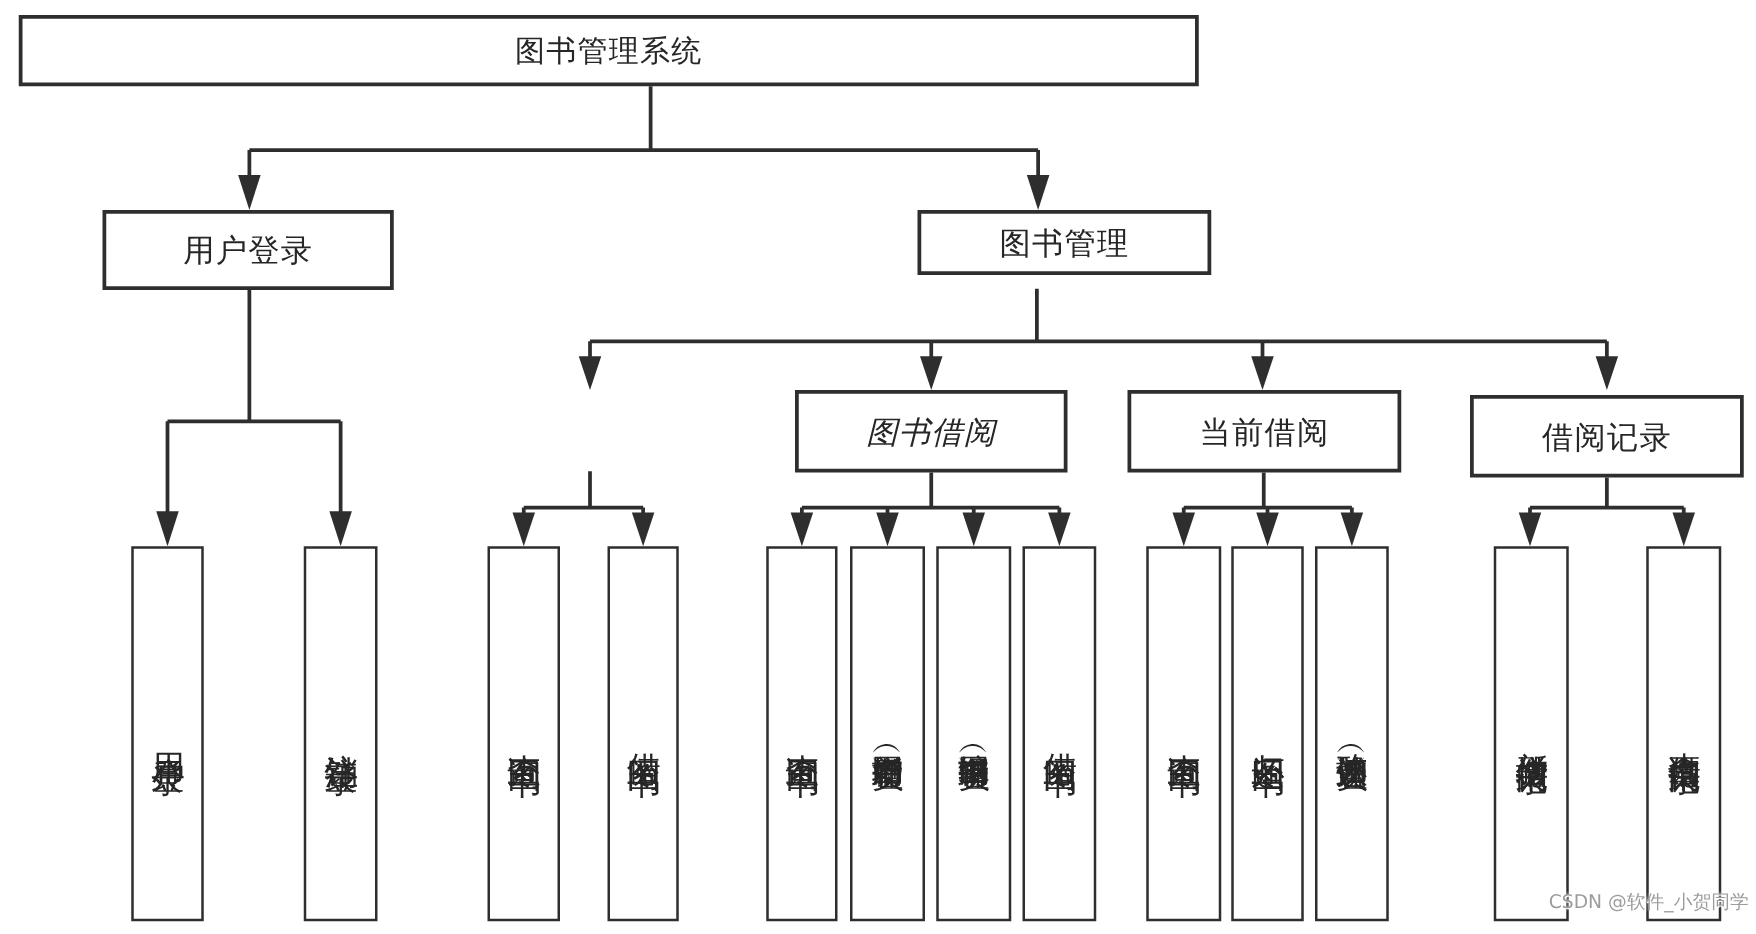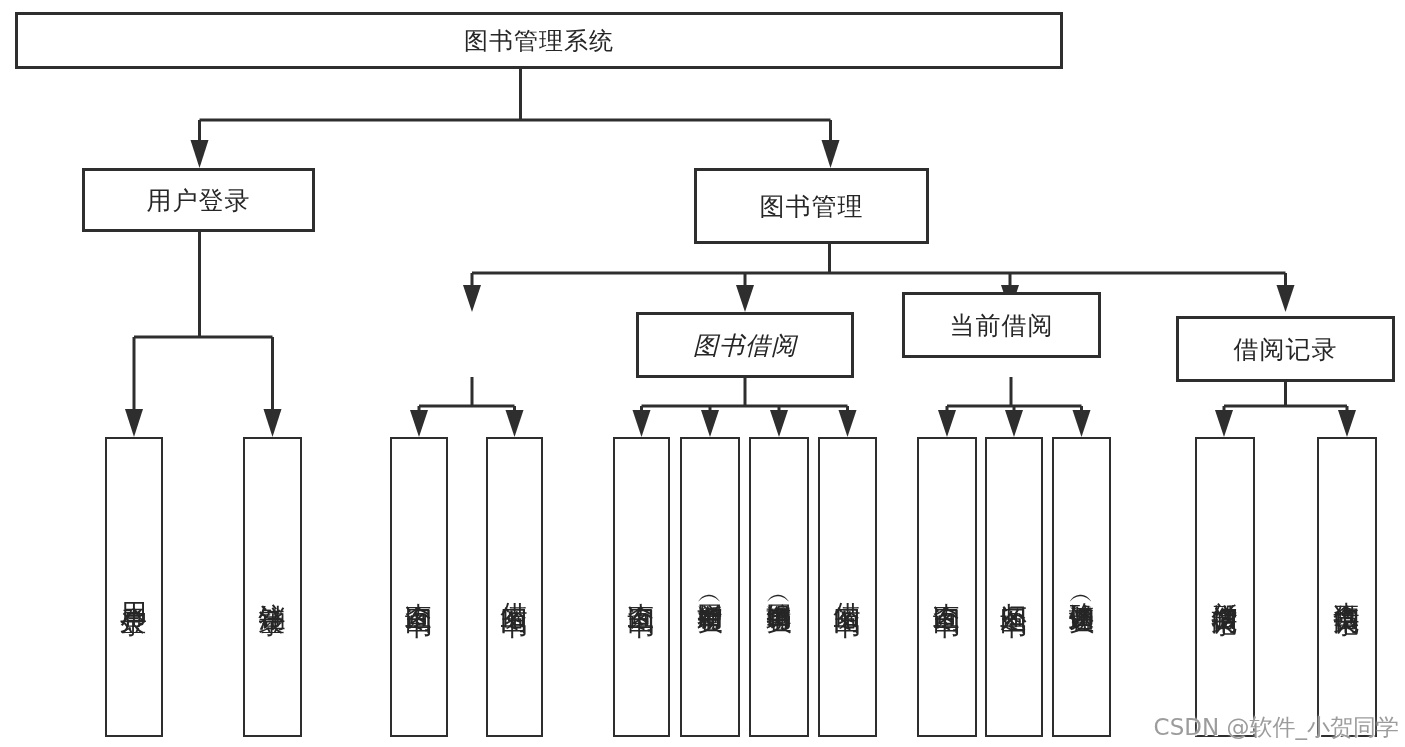--- a/index.html
+++ b/index.html
@@ -17,26 +17,26 @@
     border:3px solid #2e2e2e;
     box-sizing:border-box;
     display:flex;align-items:center;justify-content:center;
     color:#262626;
   }
   .hnode{
     font-size:25px;
     letter-spacing:1px;
     white-space:nowrap;
   }
-  .n-root{left:15px;top:12px;width:1048px;height:57px;font-size:24px;}
+  .n-root{left:15px;top:12px;width:944px;height:57px;font-size:24px;}
   .n-user{left:82px;top:168px;width:233px;height:64px;}
-  .n-book{left:694px;top:168px;width:235px;height:76px;}
+  .n-book{left:734px;top:168px;width:235px;height:52px;}
   .n-l3a{left:363px;top:312px;width:218px;height:66px;}
   .n-l3b{left:636px;top:312px;width:218px;height:66px;font-style:italic;}
-  .n-l3c{left:902px;top:292px;width:199px;height:66px;}
+  .n-l3c{left:902px;top:312px;width:219px;height:66px;}
   .n-l3d{left:1176px;top:316px;width:219px;height:66px;}
   .leaf{
     top:437px;height:300px;
     border-width:2.5px;
     writing-mode:vertical-rl;
     font-size:27px;
     letter-spacing:3px;
     line-height:1;
   }
   .leaf-1{left:105px;width:58px;}
@@ -48,21 +48,21 @@
   .leaf-7{left:749px;width:60px;font-size:25px;letter-spacing:1px;}
   .leaf-8{left:818px;width:59px;}
   .leaf-9{left:917px;width:60px;}
   .leaf-10{left:985px;width:58px;}
   .leaf-11{left:1052px;width:59px;font-size:25px;letter-spacing:1px;}
   .leaf-12{left:1195px;width:60px;font-size:26px;letter-spacing:2px;}
   .leaf-13{left:1317px;width:60px;font-size:26px;letter-spacing:2px;}
   #watermark{
     position:absolute;
     right:6px;top:712px;
-    font-size:23px;
+    font-size:15px;
     color:#9c9c9c;
     text-shadow:0 0 3px #ffffff,1px 1px 0 #ffffff;
     white-space:nowrap;
   }
 </style>
 </head>
 <body>
 
 <div id="canvas">
 

